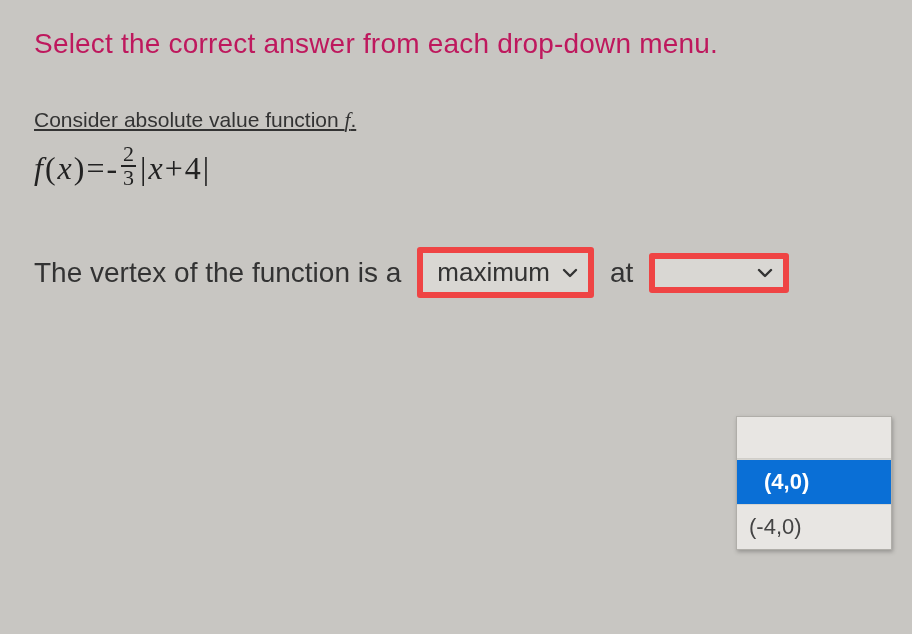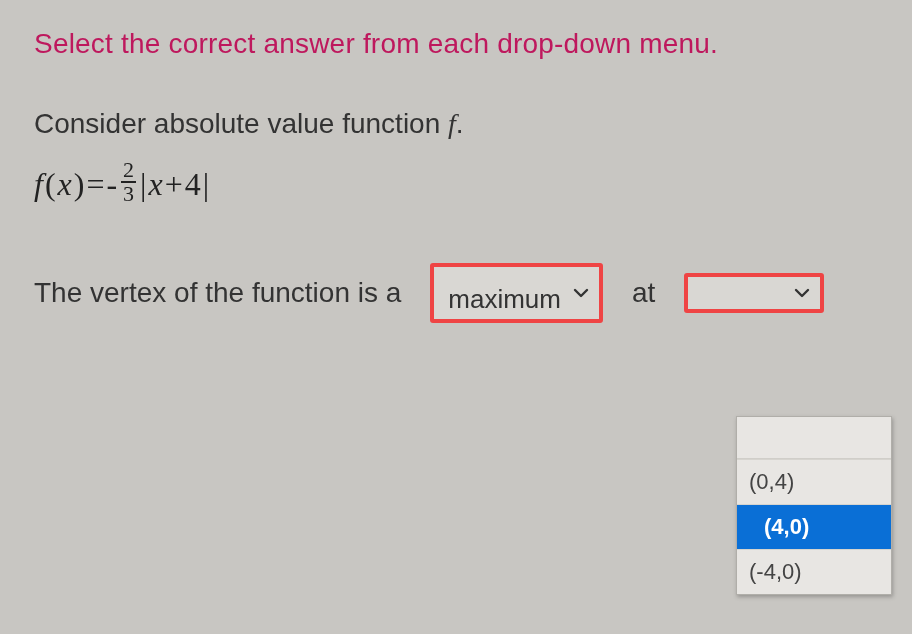--- a/index.html
+++ b/index.html
@@ -16,23 +16,24 @@
       color: #2a2a2a;
       position: relative;
     }
     .instruction {
       font-size: 28px;
       color: #be185d;
       margin-bottom: 48px;
       letter-spacing: 0.2px;
     }
     .consider {
-      font-size: 28px;
+      font-size: 21px;
       color: #333;
-      margin-bottom: 21px;
+      margin-bottom: 12px;
+      text-decoration: underline;
     }
     .consider .ital {
       font-style: italic;
       font-family: 'Times New Roman', serif;
     }
     .equation {
       font-family: 'Times New Roman', Times, serif;
       font-size: 32px;
       font-style: italic;
       color: #222;
@@ -61,27 +62,27 @@
       padding: 0 2px;
     }
     .frac .den {
       padding: 0 2px;
     }
     .sentence-row {
       display: flex;
       align-items: center;
       font-size: 28px;
       color: #333;
-      gap: 29px;
+      gap: 16px;
       flex-wrap: nowrap;
     }
     .select-box {
-      border: 4px solid #ef4444;
+      border: 6px solid #ef4444;
       background: #d9d7d3;
-      padding: 17px 38px 4px 14px;
+      padding: 4px 38px 4px 14px;
       font-size: 26px;
       color: #333;
       position: relative;
       border-radius: 3px;
       min-height: 40px;
       display: flex;
       align-items: center;
       cursor: pointer;
     }
     .select-box.small {
@@ -171,16 +172,15 @@
     <span class="chevron">
       <svg viewBox="0 0 16 16">
           <path d="M2 5 L8 11 L14 5" fill="none" stroke="#333" stroke-width="2.4" stroke-linecap="round" stroke-linejoin="round"></path>
         </svg>
     </span>
   </div>
 </div>
 
 <div class="dropdown-list">
   <div class="blank-row"></div>
-  <div class="opt">(0,4)</div>
   <div class="opt selected">(4,0)</div>
   <div class="opt">(-4,0)</div>
 </div>
 
 </body></html>

